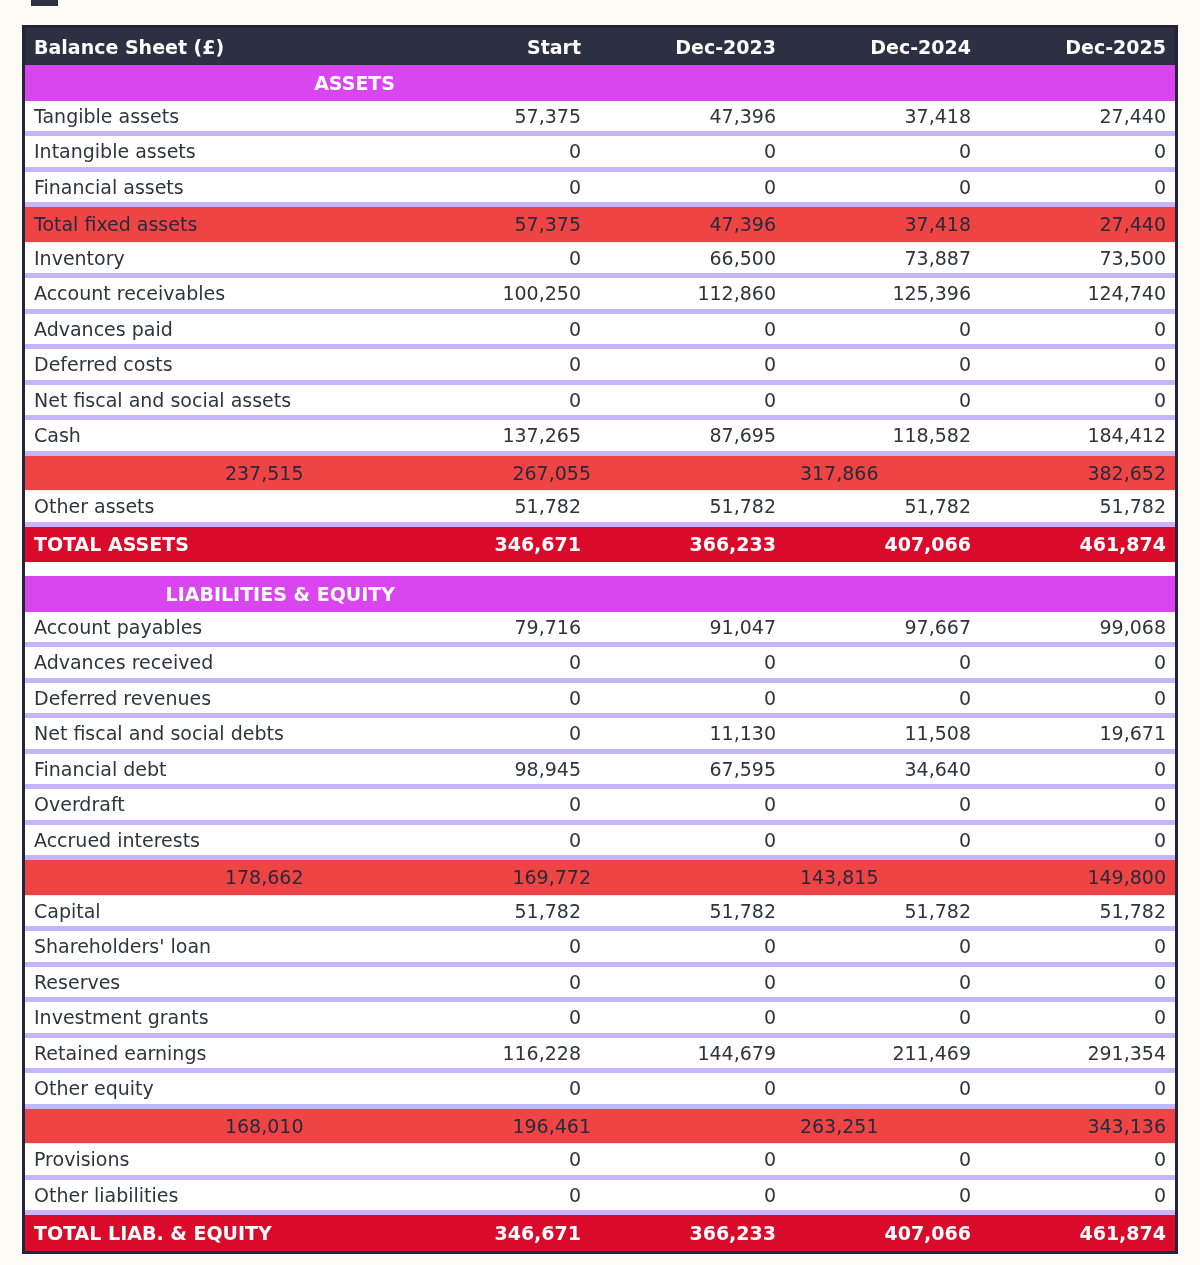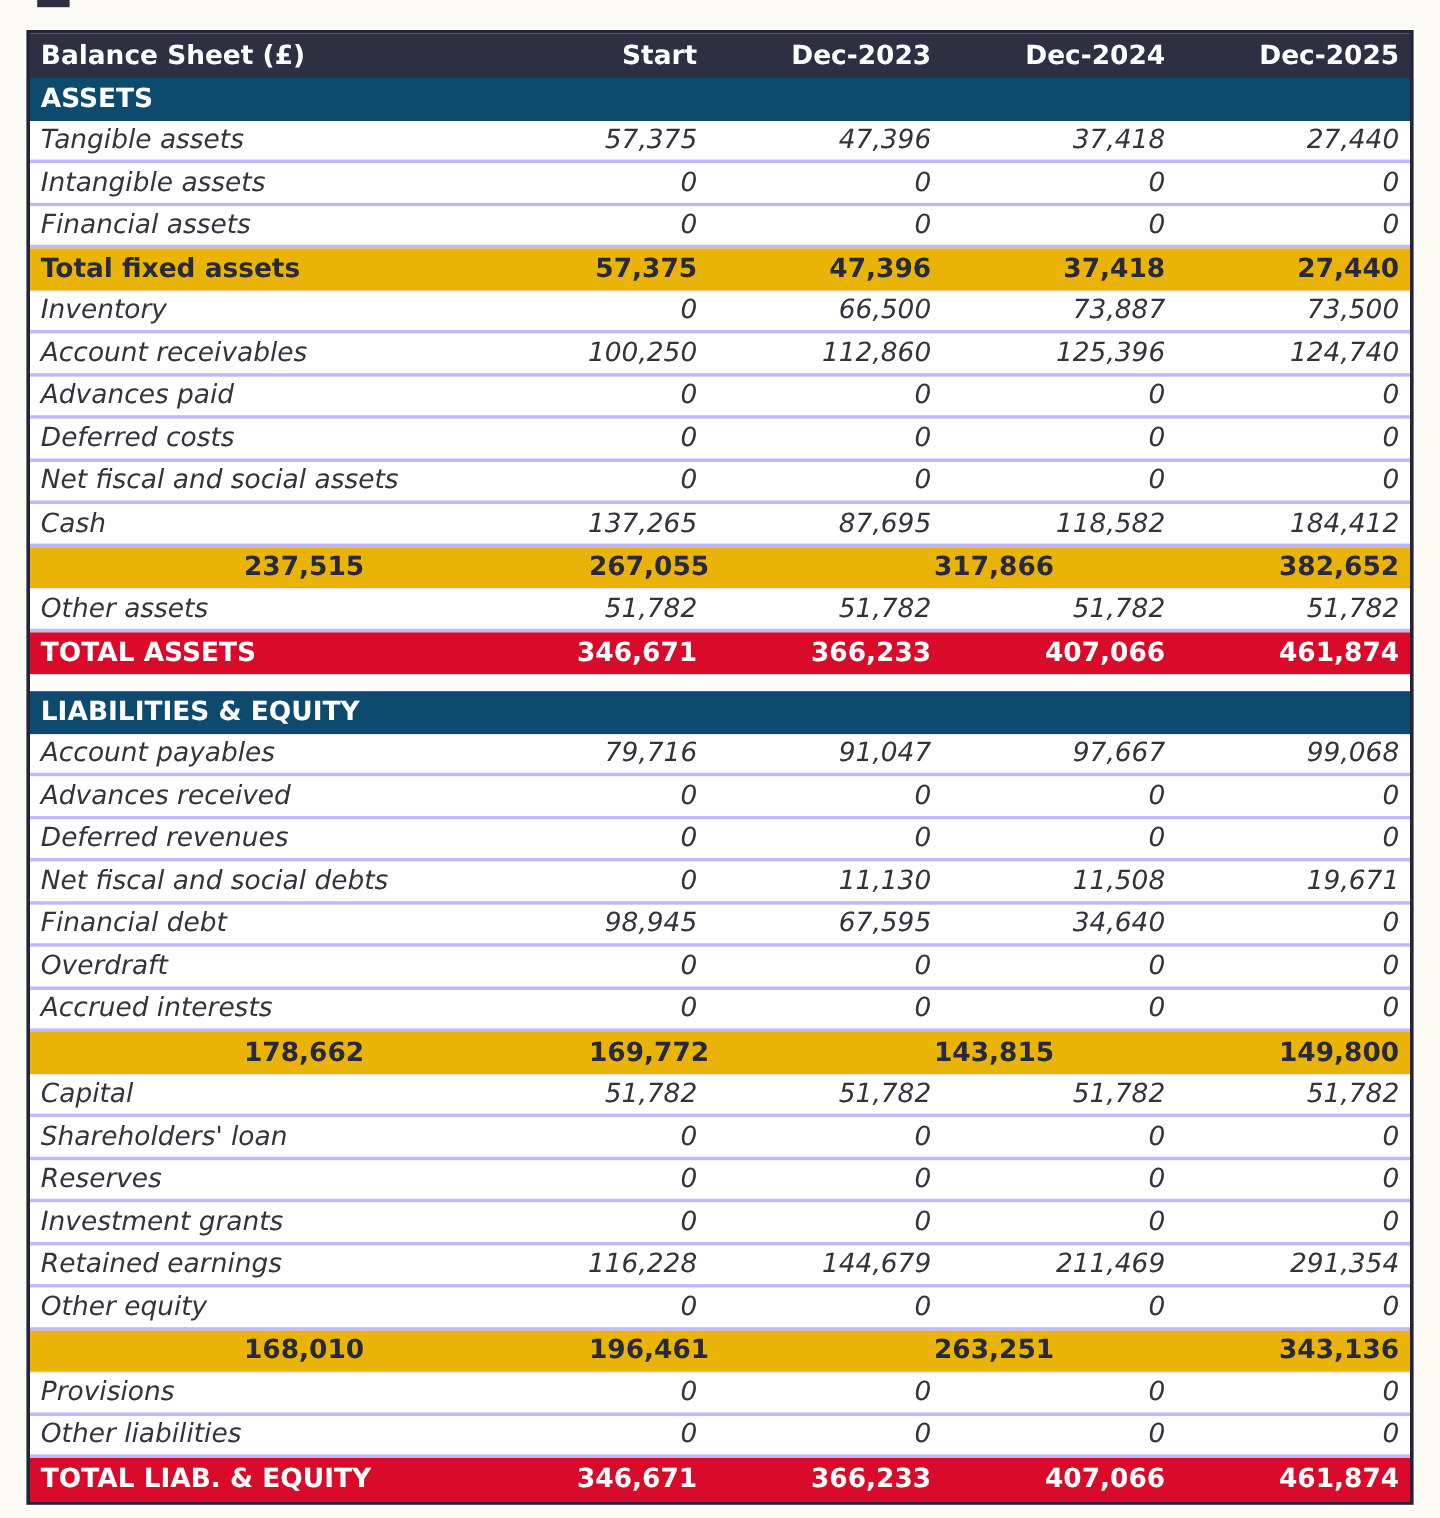--- a/index.html
+++ b/index.html
@@ -28,48 +28,48 @@
     left: 22px;
     top: 25px;
     width: 1156px;
     border: 3px solid #23243a;
     background: #ffffff;
   }
   .row {
     display: flex;
     align-items: center;
     height: 35.5px;
-    font-size: 22px;
+    font-size: 19px;
     background: #ffffff;
     color: #32333c;
   }
   .row.header-row {
     background: #2d2f43;
     color: #ffffff;
     font-weight: bold;
     height: 37px;
   }
   .row.section {
-    background: #0c4a6e;
+    background: #d946ef;
     color: #ffffff;
     font-weight: bold;
+    text-align: right;
   }
   .row.total {
     background: #da0a2b;
     color: #ffffff;
     font-weight: bold;
   }
   .row.subtotal {
-    background: #eab308;
+    background: #ef4444;
     color: #272a3d;
-    font-weight: bold;
+    font-weight: normal;
   }
   .row.normal {
-    border-bottom: 3px solid #c4b5fd;
-    font-style: italic;
+    border-bottom: 5px solid #c4b5fd;
   }
   .row.subtotal {
     border-bottom: 1px solid #e4e9ec;
   }
   .row.gap {
     height: 14px;
     background: #ffffff;
   }
   .cell {
     white-space: nowrap;

